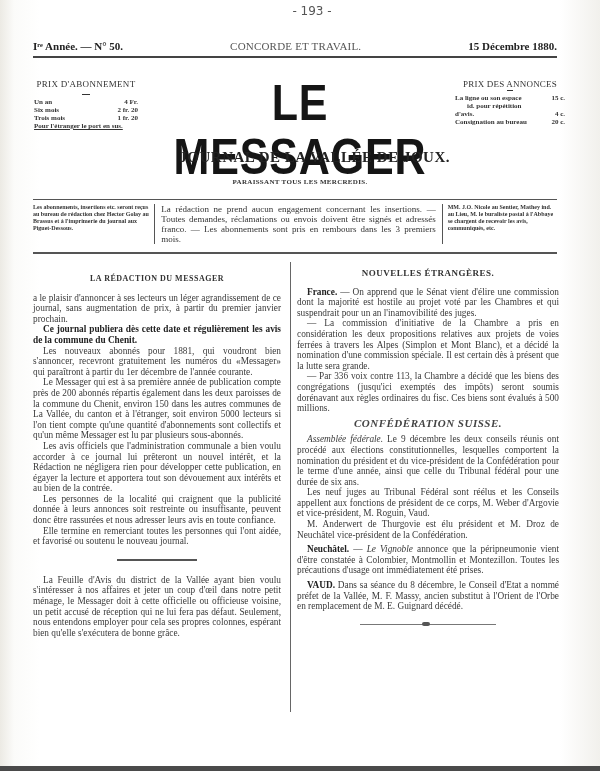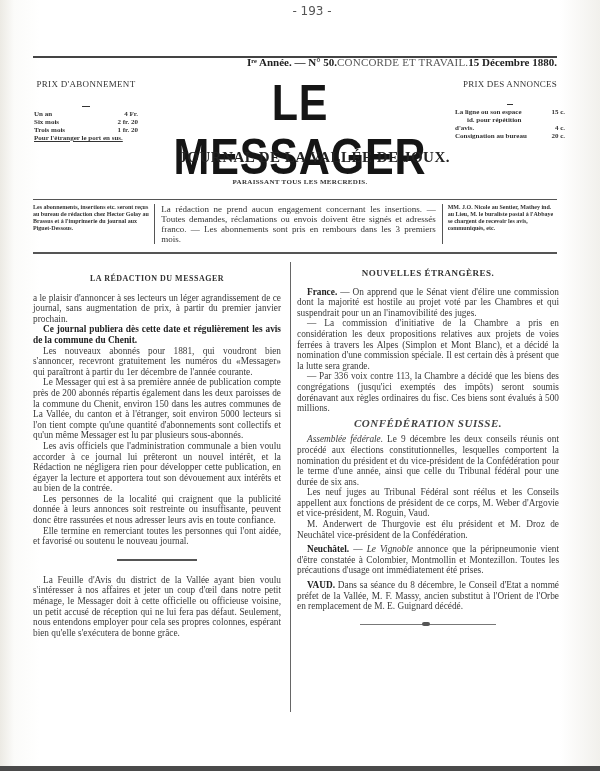--- a/index.html
+++ b/index.html
@@ -5,33 +5,33 @@
   html, body { margin:0; padding:0; }
   body {
     width:600px; height:771px; overflow:hidden;
     background:#f6f5f1;
     font-family:"Liberation Serif","DejaVu Serif",serif;
     color:#2a2a2a;
     position:relative;
   }
   .page { position:absolute; left:0; top:0; width:600px; height:771px; background:linear-gradient(90deg,#eceae4 0px,#fbfbf9 14px,#ffffff 40px,#ffffff 560px,#f1f0ec 600px); }
   .pagenum { position:absolute; top:4px; left:12px; width:600px; text-align:center; font-size:12px; color:#555; font-family:"DejaVu Sans",sans-serif; }
-  .topline { position:absolute; top:56px; left:33px; width:524px; display:flex; justify-content:flex-end; align-items:baseline; font-size:11px; }
+  .topline { position:absolute; top:40px; left:33px; width:524px; display:flex; justify-content:space-between; align-items:baseline; font-size:11px; }
   .topline .left, .topline .right { font-weight:bold; color:#222; }
   .topline .mid { color:#555; font-size:11px; letter-spacing:0.2px; }
   .rule1 { position:absolute; top:56px; left:33px; width:524px; height:2px; background:#444; }
 
   .abon { position:absolute; top:80px; left:34px; width:104px; font-size:7px; line-height:8px; color:#333; }
-  .abon .hd { text-align:center; font-size:9px; letter-spacing:0.3px; color:#333; margin-bottom:18px; }
+  .abon .hd { text-align:center; font-size:9px; letter-spacing:0.3px; color:#333; margin-bottom:6px; }
   .abon .dash { width:8px; height:1px; background:#333; margin:0 auto 3px auto; }
   .abon .row { display:flex; justify-content:space-between; font-weight:bold; }
   .abon .foot { font-weight:bold;text-decoration:underline; }
 
   .annon { position:absolute; top:80px; left:455px; width:110px; font-size:7px; line-height:8px; color:#333; }
-  .annon .hd { text-align:center; font-size:9px; letter-spacing:0.2px; margin-bottom:16px; }
+  .annon .hd { text-align:center; font-size:9px; letter-spacing:0.2px; margin-bottom:2px; }
   .annon .dash { width:6px; height:1px; background:#333; margin:0 auto 3px auto; }
   .annon .row { display:flex; justify-content:space-between; font-weight:bold; }
   .annon .indent { padding-left:12px; font-weight:bold; }
 
   .title { position:absolute; top:76px; left:150px; width:300px; text-align:center; font-family:"Liberation Sans","DejaVu Sans",sans-serif; font-weight:bold; font-size:50px; line-height:54px; letter-spacing:1px; color:#151515; transform:scaleX(0.86); transform-origin:center; }
   .subtitle { position:absolute; top:149px; left:150px; width:300px; text-align:right; font-size:15px; font-weight:bold; color:#222; letter-spacing:0.5px; }
   .tagline { position:absolute; top:178px; left:150px; width:300px; text-align:center; font-size:7px; font-weight:bold; color:#333; letter-spacing:0.3px; }
 
   .rule2 { position:absolute; top:199px; left:33px; width:524px; height:1px; background:#555; }
   .notice { position:absolute; top:204px; left:33px; width:524px; display:flex; }

